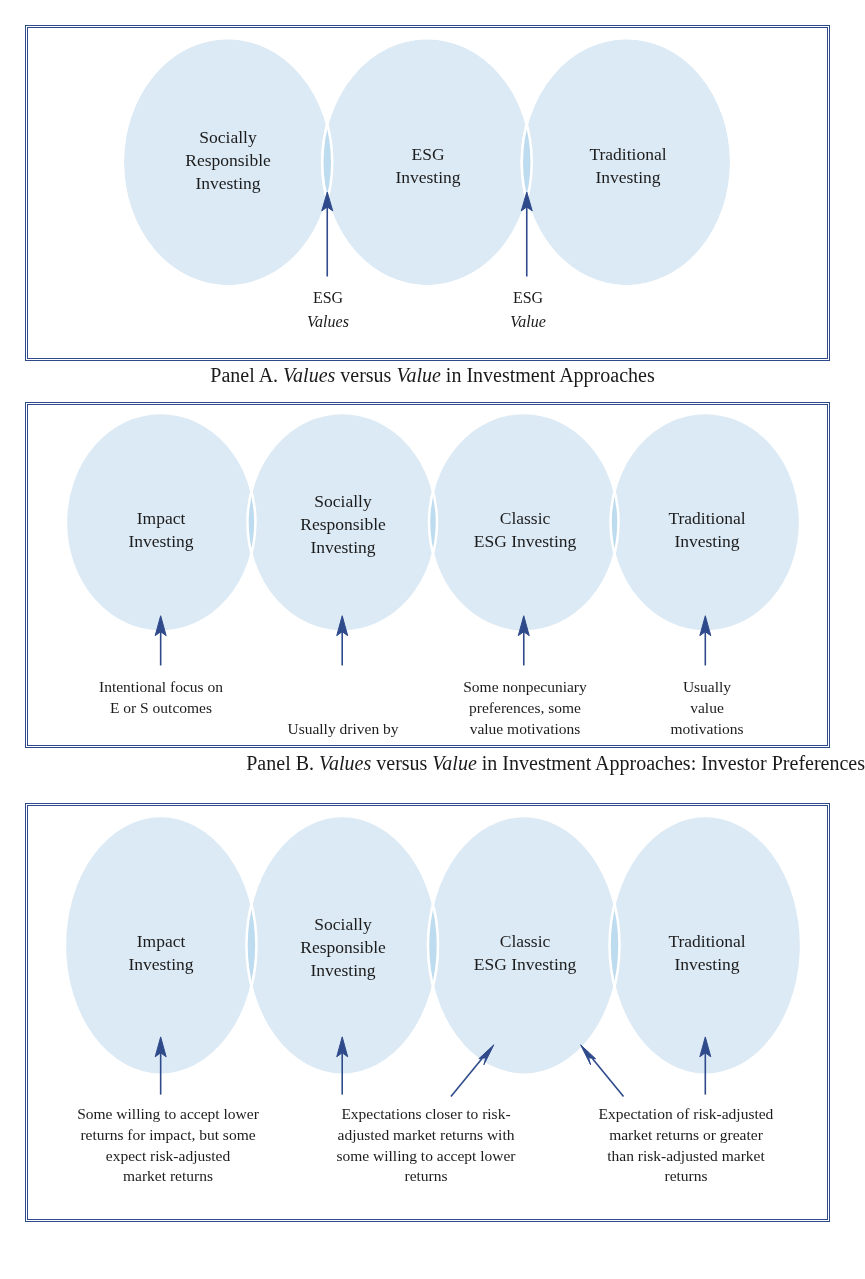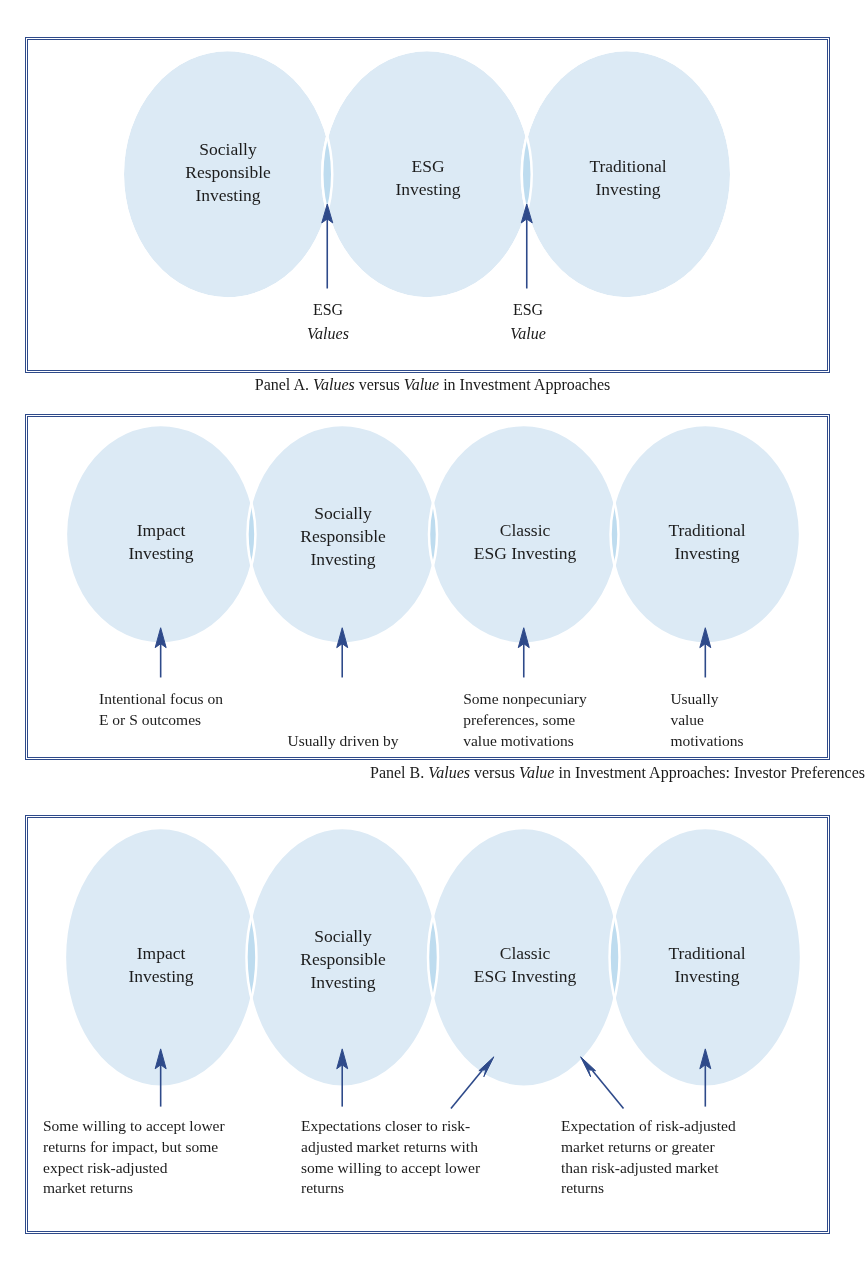--- a/index.html
+++ b/index.html
@@ -11,21 +11,21 @@
     width: 865px;
     height: 1279px;
     position: relative;
     font-family: "Liberation Serif", "DejaVu Serif", serif;
     color: #1a1a1a;
     overflow: hidden;
   }
 
   .figure-root {
     position: absolute;
-    left: 0; top: 12px;
+    left: 0; top: 0;
     width: 865px;
     height: 1043px;
   }
 
   
   .panel {
     position: absolute;
     box-sizing: border-box;
     border: 1.5px solid #2e4a8a;
     outline: 1px solid #2e4a8a;
@@ -59,20 +59,21 @@
     font-size: 17.5px;
     color: #1c1c1c;
     white-space: pre-line;
     transform: translate(-50%, -50%);
     pointer-events: none;
   }
 
   
   .annot {
     position: absolute;
+    text-align: center;
     line-height: 1.34;
     font-size: 15.5px;
     color: #1c1c1c;
     white-space: pre-line;
     transform: translateX(-50%);
   }
 
   .annot-esg {
     position: absolute;
     text-align: center;
@@ -82,21 +83,21 @@
   }
   .annot-esg .lbl-top { display: block; }
   .annot-esg .lbl-bot { display: block; font-style: italic; }
 
   
   .caption {
     position: absolute;
     left: 0;
     width: 865px;
     text-align: center;
-    font-size: 16px;
+    font-size: 20px;
     color: #1a1a1a;
   }
   .caption i { font-style: italic; }
 
   #caption-a { top: 364px; }
   #caption-b { top: 752px; text-align: right; }
   #caption-c { top: 1232px; }
 </style>
 </head>
 <body>

